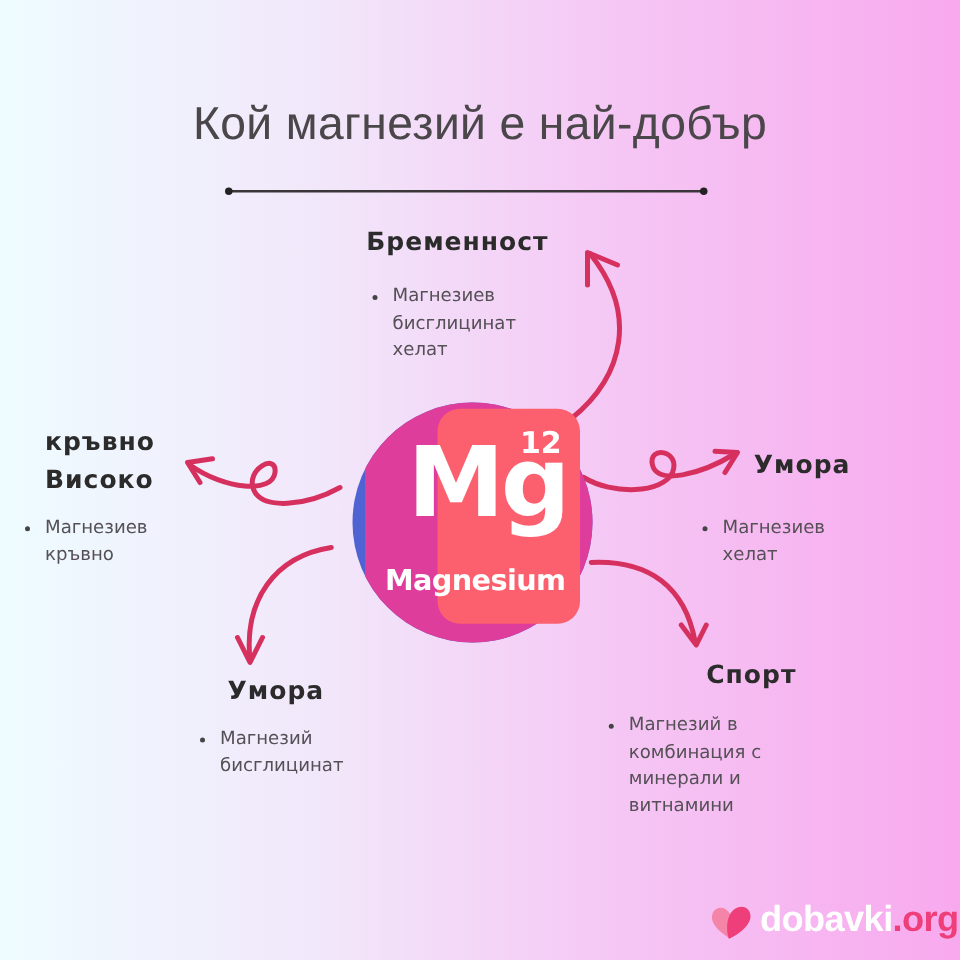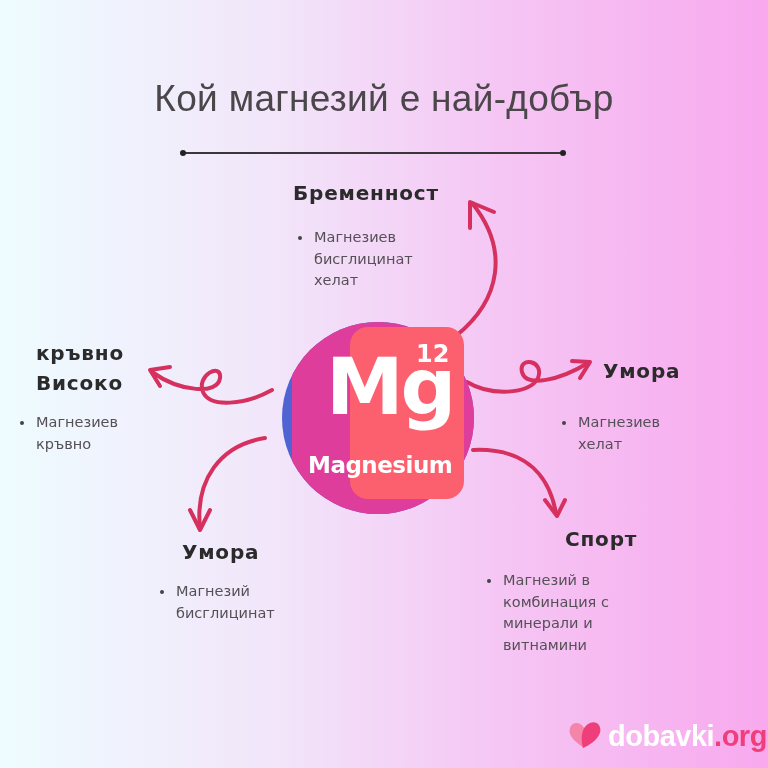--- a/index.html
+++ b/index.html
@@ -31,21 +31,21 @@
   .list {
     position: absolute; margin: 0; padding: 0; list-style: none;
     font-size: 14.5px; line-height: 21.5px; color: #555056;
     font-family: "DejaVu Sans", sans-serif;
   }
   .list li { position: relative; padding-left: 22px; }
   .list li::before {
     content: ""; position: absolute; left: 6px; top: 9px; width: 4px; height: 4px; border-radius: 50%; background: #444;
   }
   svg.arrows { position: absolute; left: 0; top: 0; }
-  .logo { position: absolute; left: 568px; top: 720px; display: flex; align-items: flex-start; }
+  .logo { position: absolute; left: 568px; top: 720px; display: flex; align-items: flex-end; }
   .logo-text { font-family: "Liberation Sans", sans-serif; font-size: 29px; font-weight: bold; margin-left: 6px; letter-spacing: -0.5px; }
   .logo-text .w { color: #ffffff; }
   .logo-text .p { color: #ef3f7a; }
   .mg-sym { position: absolute; left: 326px; top: 348px; font-family: "DejaVu Sans", sans-serif; font-weight: bold; font-size: 78px; color: #fff; letter-spacing: -3px; line-height: 1; }
   .mg-num { position: absolute; left: 416px; top: 340px; font-family: "DejaVu Sans", sans-serif; font-weight: bold; font-size: 24px; color: #fff; }
   .mg-name { position: absolute; left: 308px; top: 452px; font-family: "DejaVu Sans", sans-serif; font-weight: bold; font-size: 23px; color: #fff; letter-spacing: -0.5px; text-align: center; }
 </style>
 </head>
 <body>
 

